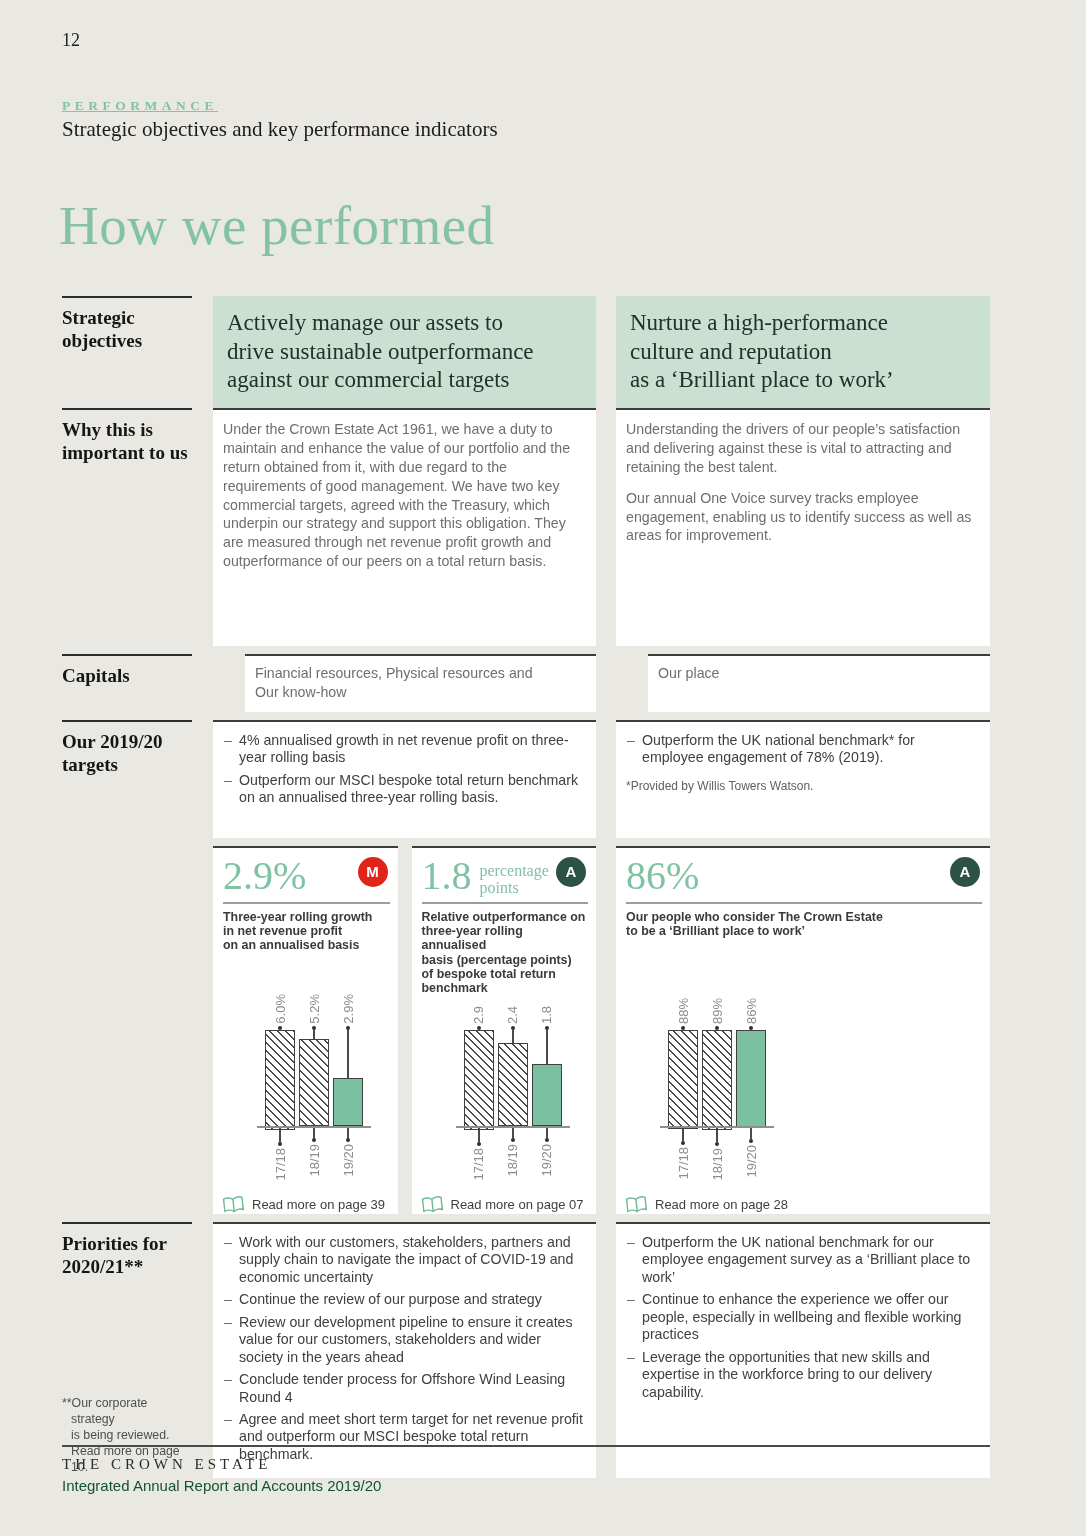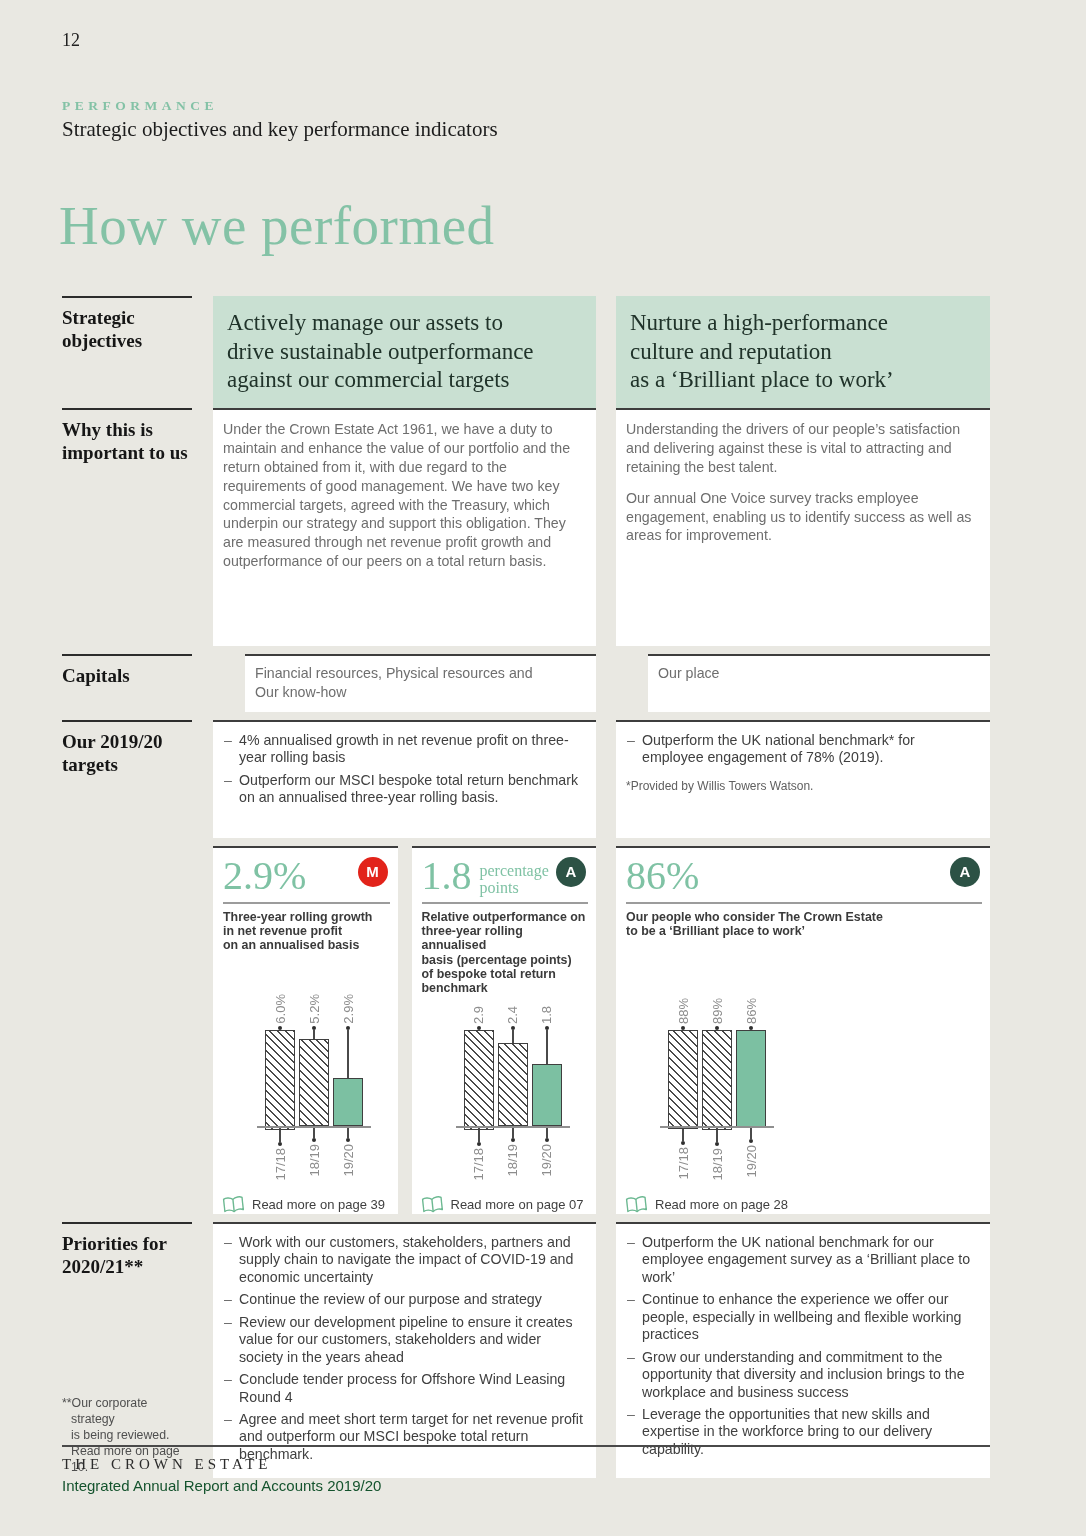--- a/index.html
+++ b/index.html
@@ -6,21 +6,21 @@
   html,body{margin:0;padding:0;}
   body{
     width:1086px;height:1536px;position:relative;overflow:hidden;
     background:#e9e8e2;
     font-family:"Liberation Sans",sans-serif;
     -webkit-font-smoothing:antialiased;
   }
 
   
   .pagenum{position:absolute;top:30px;left:62px;font-family:"Liberation Serif",serif;font-size:18px;color:#222;}
-  .eyebrow{position:absolute;top:98px;left:62px;font-family:"Liberation Serif",serif;font-size:13.5px;font-weight:600;letter-spacing:4.5px;color:#84c2a6;}
+  .eyebrow{position:absolute;top:98px;left:62px;font-family:"Liberation Serif",serif;font-size:13.5px;font-weight:600;letter-spacing:4.5px;color:#84c2a6;text-decoration:underline;}
   .subtitle{position:absolute;top:117px;left:62px;margin:0;font-family:"Liberation Serif",serif;font-weight:400;font-size:21px;color:#1c1c1c;}
   .pagetitle{position:absolute;top:194px;left:59px;margin:0;font-family:"Liberation Serif",serif;font-weight:400;font-size:55px;color:#84c2a6;letter-spacing:.5px;}
 
   
   .matrix{position:absolute;top:296px;left:62px;width:928px;}
   .row{display:grid;grid-template-columns:130px 21px 383px 20px 374px;}
   .row.gap{margin-top:8px;}
   .rowlabel{
     grid-column:1;border-top:2px solid #2c2c2c;padding-top:8px;
     font-family:"Liberation Serif",serif;font-weight:bold;font-size:19px;line-height:1.22;
@@ -351,21 +351,20 @@
     <div class="cell c1">
         <div class="bullet">Work with our customers, stakeholders, partners and supply chain to navigate the impact of COVID-19 and economic uncertainty</div>
         <div class="bullet">Continue the review of our purpose and strategy</div>
         <div class="bullet">Review our development pipeline to ensure it creates value for our customers, stakeholders and wider society in the years ahead</div>
         <div class="bullet">Conclude tender process for Offshore Wind Leasing Round 4</div>
         <div class="bullet">Agree and meet short term target for net revenue profit and outperform our MSCI bespoke total return benchmark.</div>
       </div>
     <div class="cell c2">
         <div class="bullet">Outperform the UK national benchmark for our employee engagement survey as a ‘Brilliant place to work’</div>
         <div class="bullet">Continue to enhance the experience we offer our people, especially in wellbeing and flexible working practices</div>
-        <div class="bullet">Grow our understanding and commitment to the opportunity that diversity and inclusion brings to the workplace and business success</div>
         <div class="bullet">Leverage the opportunities that new skills and expertise in the workforce bring to our delivery capability.</div>
       </div>
   </div>
 
 </div>
 
 <div class="footer">
   <div class="brand">THE CROWN ESTATE</div>
   <div class="tagline">Integrated Annual Report and Accounts 2019/20</div>
 </div>

